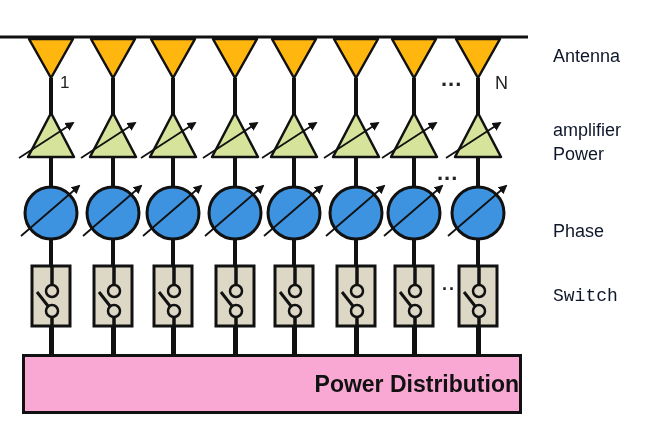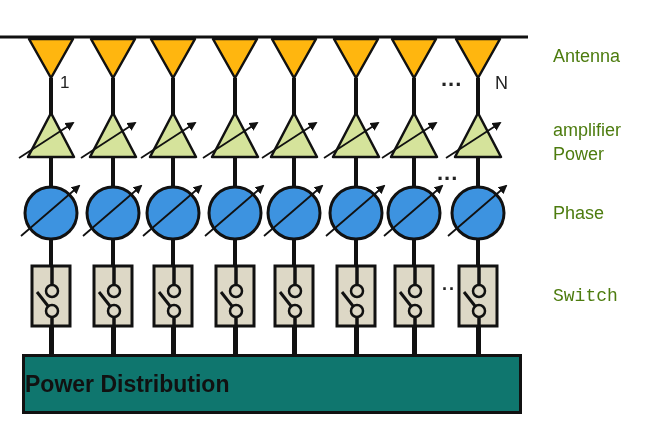--- a/index.html
+++ b/index.html
@@ -1,24 +1,24 @@
 <!DOCTYPE html>
 <html><head>
 <meta charset="utf-8">
 <style>
   html, body { margin: 0; padding: 0; background: #ffffff; }
   body { width: 650px; height: 438px; position: relative; overflow: hidden;
          font-family: "Liberation Sans", sans-serif; }
   #diagram { position: absolute; left: 0; top: 0; }
   .side-label { position: absolute; left: 553px; font-size: 18px; line-height: 24px;
-                color: #4d7c0f; font-family: "Liberation Sans", sans-serif; }
+                color: #0f172a; font-family: "Liberation Sans", sans-serif; }
   .side-label span { display: block; }
   .pd-box { position: absolute; left: 22px; top: 354px; width: 494px; height: 54px;
-            background: #0f766e; border: 3px solid #111; box-sizing: content-box;
-            display: flex; align-items: center; justify-content: flex-start; }
+            background: #f9a8d4; border: 3px solid #111; box-sizing: content-box;
+            display: flex; align-items: center; justify-content: flex-end; }
   .pd-text { font-weight: bold; font-size: 23px; color: #111;
              font-family: "Liberation Sans", sans-serif; }
   .elem-label { position: absolute; font-size: 17px; color: #222;
                 font-family: "Liberation Sans", sans-serif; }
   .dots { position: absolute; font-size: 22px; font-weight: bold; color: #222; letter-spacing: 1px;
           font-family: "Liberation Sans", sans-serif; line-height: 10px; }
 </style>
 </head>
 <body>
 
@@ -159,21 +159,21 @@
 <div class="dots" style="left:437px; top:168px;">...</div>
 <div class="dots" style="left:442px; top:284px; font-size:18px;">··</div>
 
 <div class="side-label" style="top:44px;">
   <span>Antenna</span>
 </div>
 <div class="side-label" style="top:118px;">
   <span>amplifier</span>
   <span>Power</span>
 </div>
-<div class="side-label" style="top:201px;">
+<div class="side-label" style="top:219px;">
   <span>Phase</span>
 </div>
 <div class="side-label" style="top:284px;font-family:Liberation Mono, monospace;">
   <span>Switch</span>
 </div>
 
 <div class="pd-box">
   <span class="pd-text">Power Distribution</span>
 </div>
 

